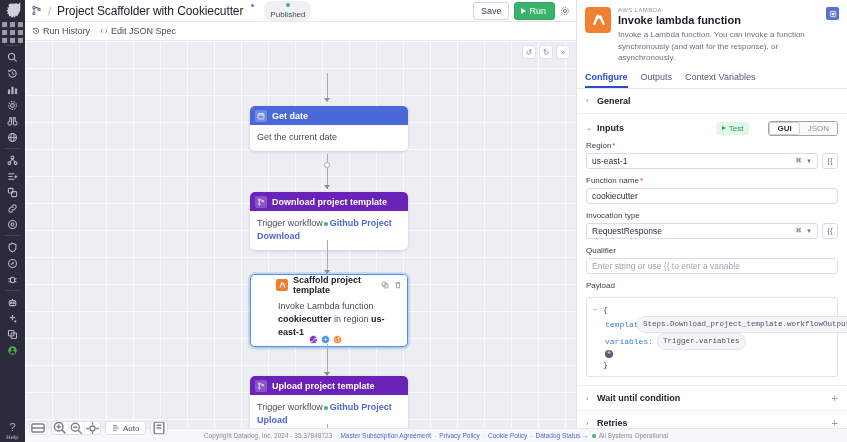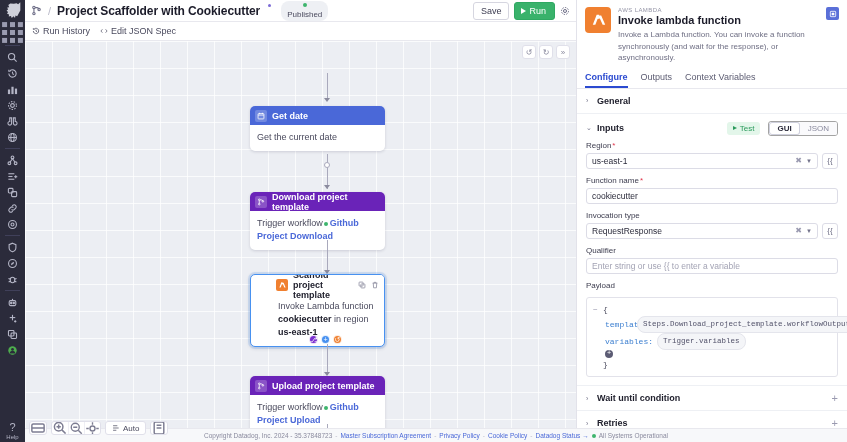--- a/index.html
+++ b/index.html
@@ -49,21 +49,21 @@
   .main { flex: 1; display: flex; flex-direction: column; min-width: 0; }
 
   
   .topbar {
     height: 22px; background: #fff; border-bottom: 1px solid #e8e8ee;
     display: flex; align-items: center; padding: 0 6px; gap: 6px;
     position: relative;
   }
   .wf-icon { color: #6c6c86; display:flex; align-items:center; }
   .bc-sep { color: #b9b9c8; font-size: 11px; }
-  .wf-title { font-size: 12px; font-weight: 700; color: #1c1c2a; letter-spacing: -.1px; text-align: center; }
+  .wf-title { font-size: 12px; font-weight: 400; color: #1c1c2a; letter-spacing: -.1px; text-align: center; }
   .title-dot { width: 3px; height: 3px; border-radius: 50%; background: #7c6bd6; margin-left:2px; align-self:flex-start; margin-top:4px;}
   .pub-badge {
     display: inline-flex; align-items: center; gap: 3px;
     background: #eef0f4; border-radius: 8px; padding: 2px 6px;
     font-size: 8px; color: #4a4a5e; margin-left: 4px; flex-direction: column;
   }
   .pub-dot { width: 4px; height: 4px; border-radius: 50%; background: #3eb56d; }
   .topbar-right { margin-left: auto; display: flex; align-items: center; gap: 5px; }
   .btn-save {
     border: 1px solid #d6d6e0; background: #fff; border-radius: 3px;
@@ -120,21 +120,21 @@
     display: inline-flex; align-items: center; gap: 3px; padding: 0 6px; height: 14px;
     background: #fff; border: 1px solid #e0e0ea; border-radius: 3px;
     font-size: 8px; color: #4a4a5e; cursor: pointer;
   }
 
   
   .flow {
     position: absolute; left: 0; right: 0; top: 0; bottom: 0;
   }
   .node {
-    position: absolute; width: 135px;
+    position: absolute; width: 158px;
     background: #fff; border-radius: 5px;
     box-shadow: 0 1px 3px rgba(40,40,70,.16);
     overflow: hidden;
   }
   .node.selected {
     border: 1.5px solid #4891f0;
     box-shadow: 0 0 0 2px rgba(72,145,240,.18), 0 1px 4px rgba(40,40,70,.2);
   }
   .node-head {
     height: 19px; display: flex; align-items: center; gap: 5px;
@@ -215,21 +215,21 @@
   .rp-scroll { flex: 1; overflow: hidden; }
   .section-head {
     display: flex; align-items: center; gap: 5px; padding: 7px 9px;
     border-bottom: 1px solid #eef0f4; cursor: pointer;
   }
   .section-head .chev { color: #73738a; font-size: 7px; width: 6px; }
   .section-head .lbl { font-size: 9px; font-weight: 700; color: #22222f; }
   .section-head .plus { margin-left: auto; color: #9a9ab0; font-size: 11px; line-height: 9px; }
 
   .inputs-head { display: flex; align-items: center; gap: 5px; padding: 7px 9px 5px; }
-  .seg-wrap { margin-left: auto; display: flex; align-items: center; gap: 8px; }
+  .seg-wrap { margin-left: auto; display: flex; align-items: center; gap: 19px; }
   .test-btn {
     display: inline-flex; align-items: center; gap: 3px;
     background: #e3f6ea; color: #2a9a5b; border-radius: 3px;
     padding: 2px 6px; font-size: 8px; cursor: pointer;
   }
   .test-btn .tri { width:0;height:0;border-left:4px solid #2a9a5b;border-top:2.5px solid transparent;border-bottom:2.5px solid transparent;}
   .seg {
     display: flex; border: 1px solid #a3a3a3; border-radius: 3px; overflow: hidden;
   }
   .seg div { font-size: 8px; padding: 2px 8px; color: #8a8a9e; cursor: pointer; background: #fafafc;}

